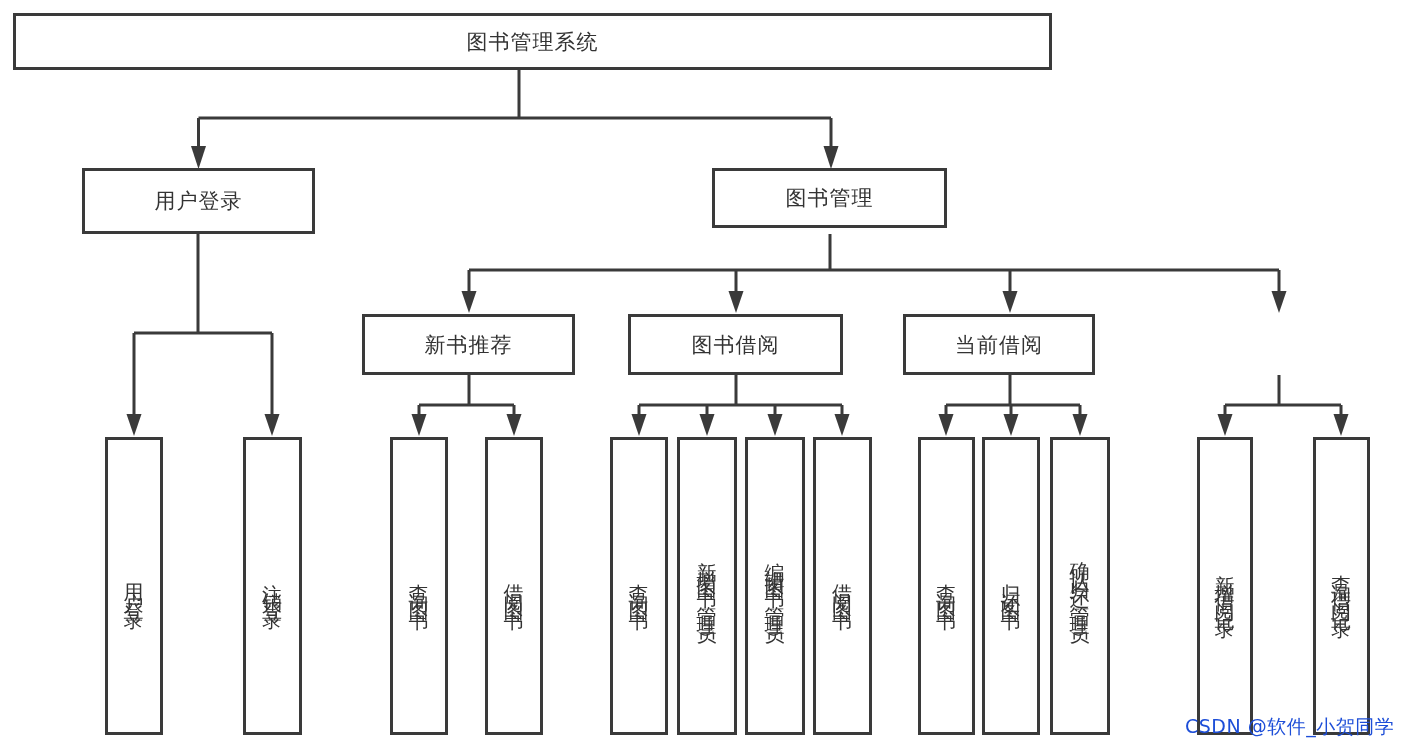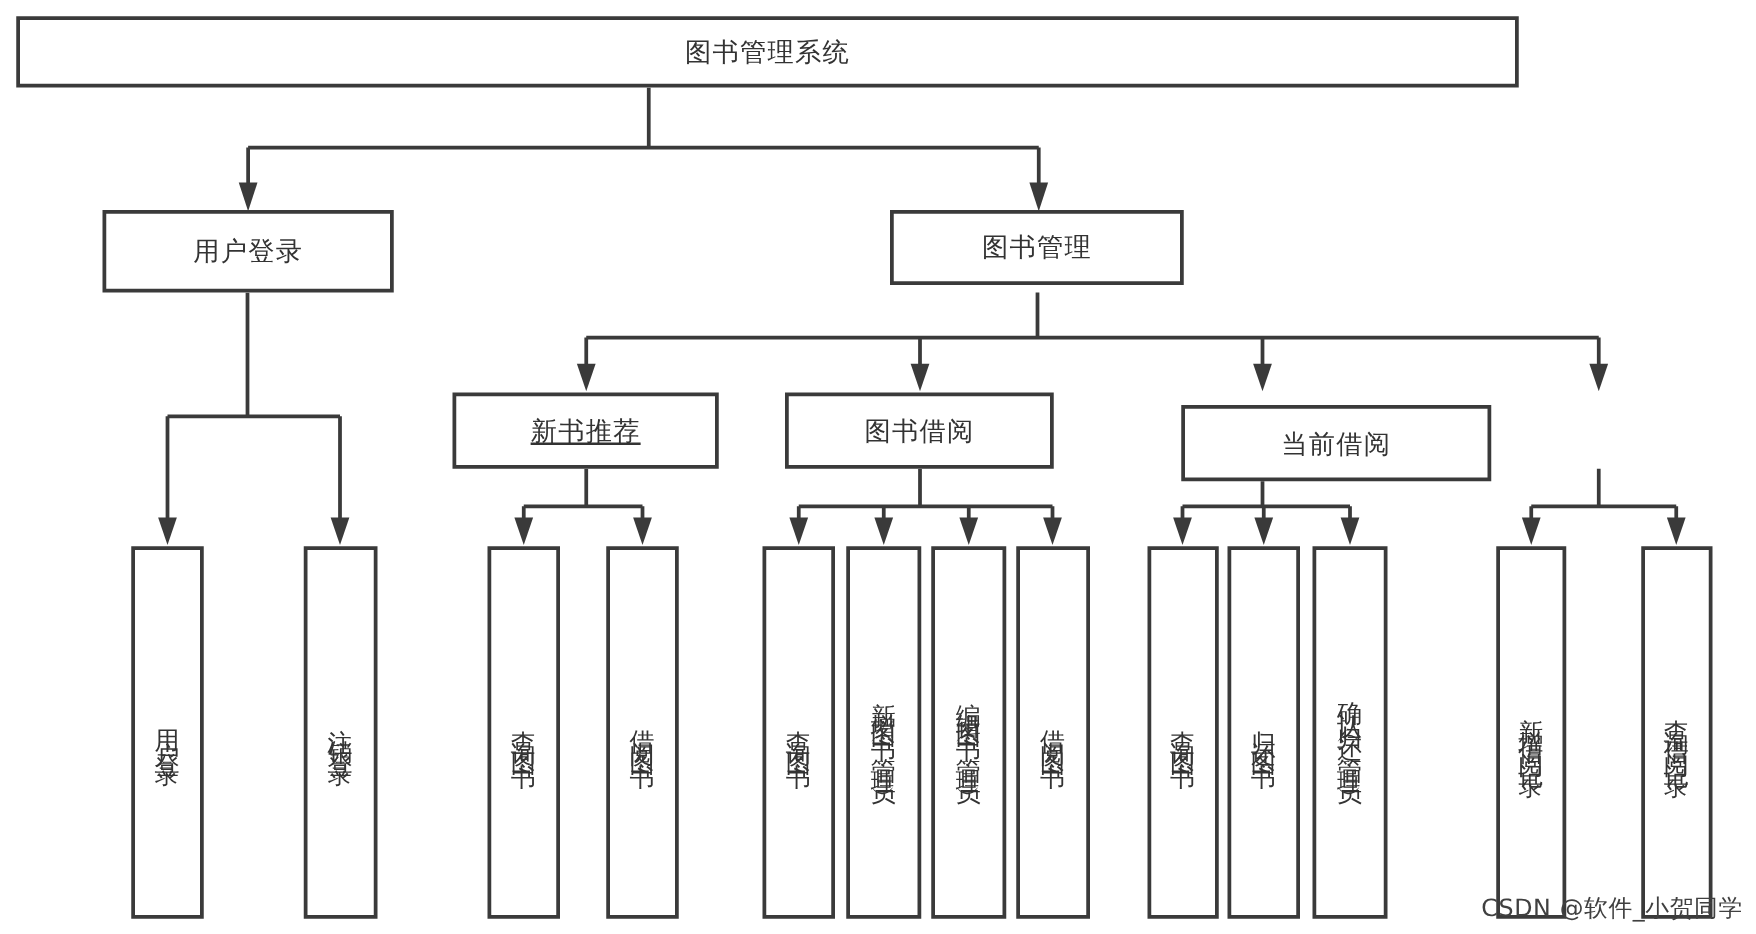--- a/index.html
+++ b/index.html
@@ -44,21 +44,21 @@
     left: 0;
     top: 0;
     z-index: 1;
   }
   #watermark {
     position: absolute;
     left: 1185px;
     top: 714px;
     font-size: 19px;
     letter-spacing: 0.5px;
-    color: #404040;
+    color: #1d4ed8;
     white-space: nowrap;
     z-index: 3;
   }
 </style>
 </head>
 <body>
 
 <div id="canvas">
 
   <svg id="wires" width="1405" height="747" viewBox="0 0 1405 747">
@@ -87,28 +87,28 @@
       <polygon points="767.5,414 782.5,414 775,436"></polygon>
       <polygon points="834.5,414 849.5,414 842,436"></polygon>
       <polygon points="938.5,414 953.5,414 946,436"></polygon>
       <polygon points="1003.5,414 1018.5,414 1011,436"></polygon>
       <polygon points="1072.5,414 1087.5,414 1080,436"></polygon>
       <polygon points="1217.5,414 1232.5,414 1225,436"></polygon>
       <polygon points="1333.5,414 1348.5,414 1341,436"></polygon>
     </g>
   </svg>
 
-  <div class="node hnode" style="left:13px; top:13px; width:1202px; height:57px;">图书管理系统</div>
+  <div class="node hnode" style="left:13px; top:13px; width:1039px; height:57px;">图书管理系统</div>
 
   <div class="node hnode" style="left:82px; top:168px; width:233px; height:66px;">用户登录</div>
   <div class="node hnode" style="left:712px; top:168px; width:235px; height:60px;">图书管理</div>
 
-  <div class="node hnode" style="left:362px; top:314px; width:213px; height:61px;text-decoration:underline;">新书推荐</div>
+  <div class="node hnode" style="left:362px; top:314px; width:213px; height:61px;">新书推荐</div>
   <div class="node hnode" style="left:628px; top:314px; width:215px; height:61px;">图书借阅</div>
-  <div class="node hnode" style="left:945px; top:314px; width:248px; height:61px;margin-top:10px;">当前借阅</div>
+  <div class="node hnode" style="left:903px; top:314px; width:192px; height:61px;">当前借阅</div>
 
   <div class="node vnode" style="left:105px; top:437px; width:58px; height:298px;">
     <span class="vtext">用户登录</span>
   </div>
   <div class="node vnode" style="left:243px; top:437px; width:59px; height:298px;">
     <span class="vtext">注销登录</span>
   </div>
 
   <div class="node vnode" style="left:390px; top:437px; width:58px; height:298px;">
     <span class="vtext">查询图书</span>

